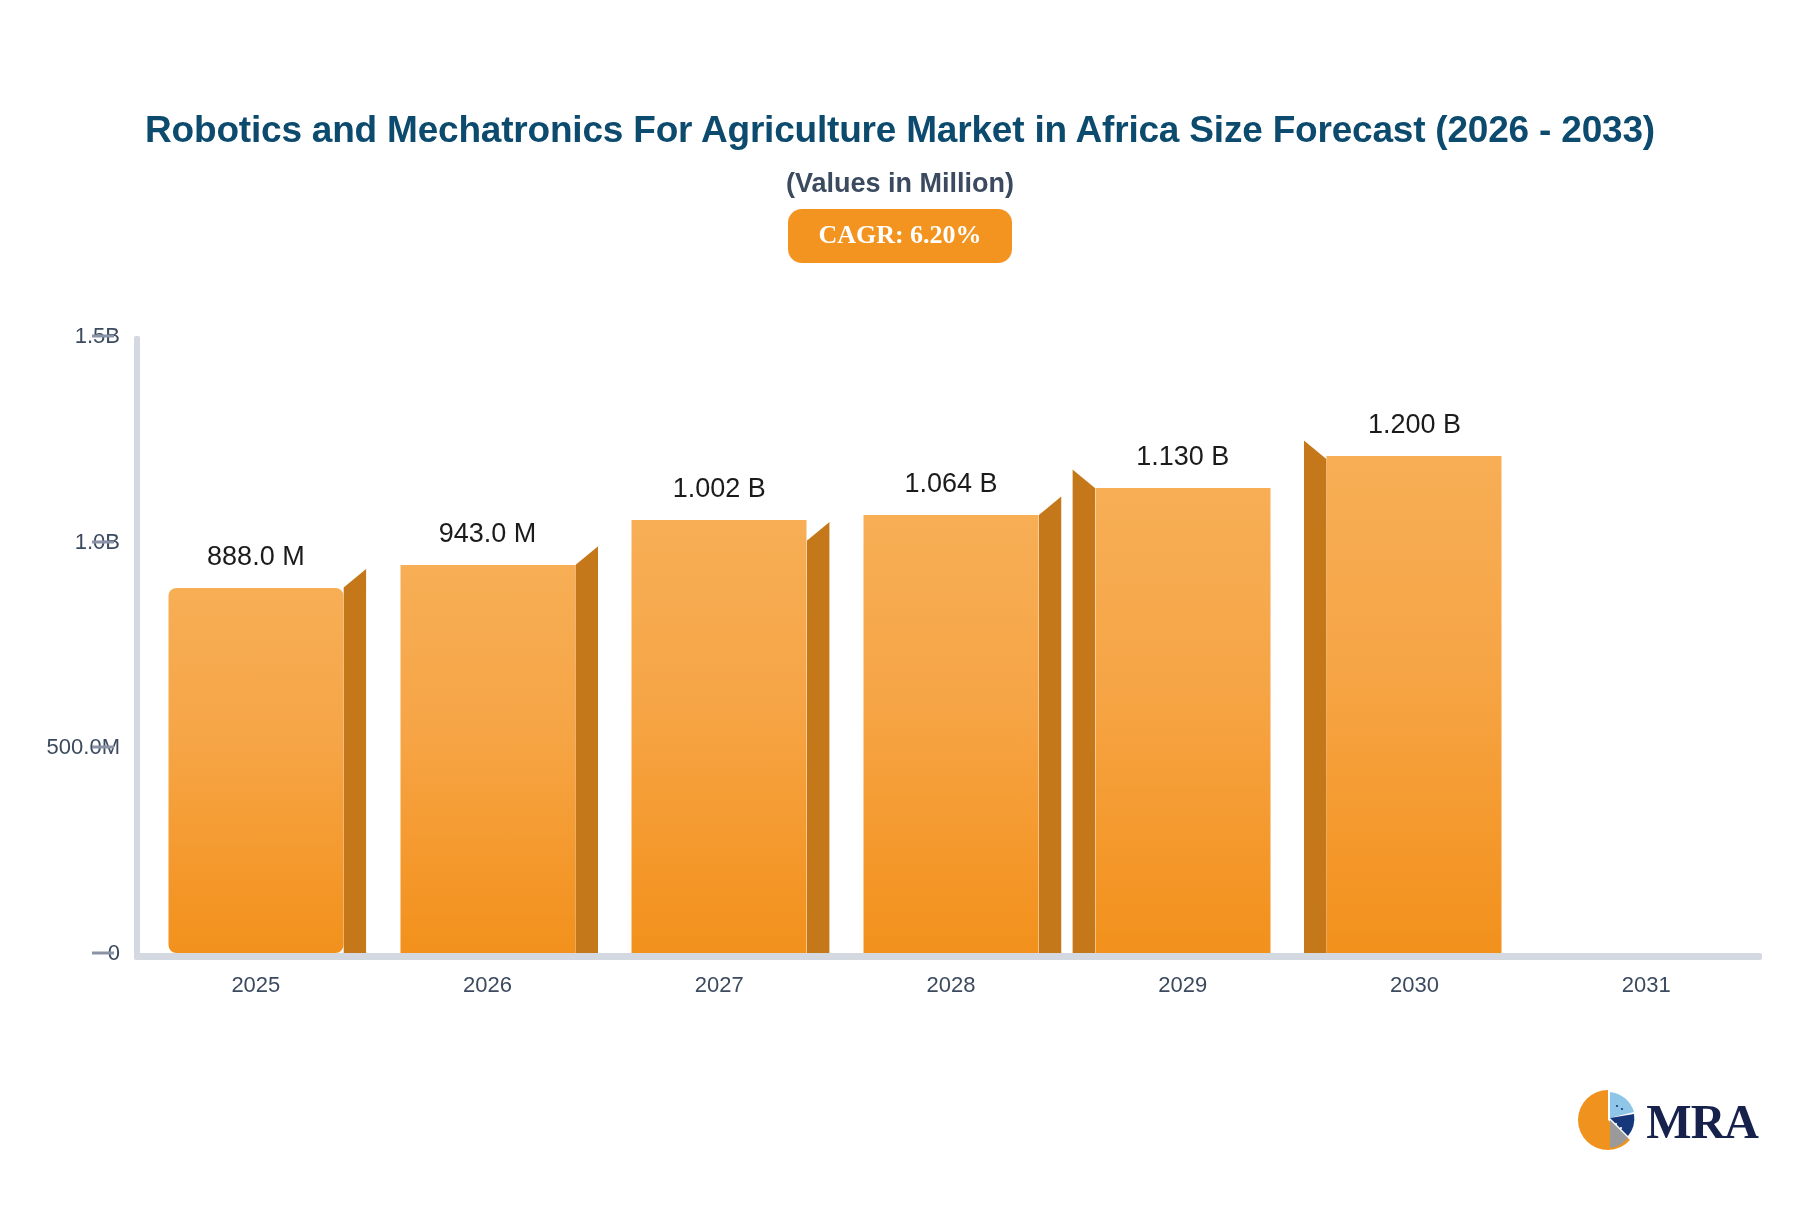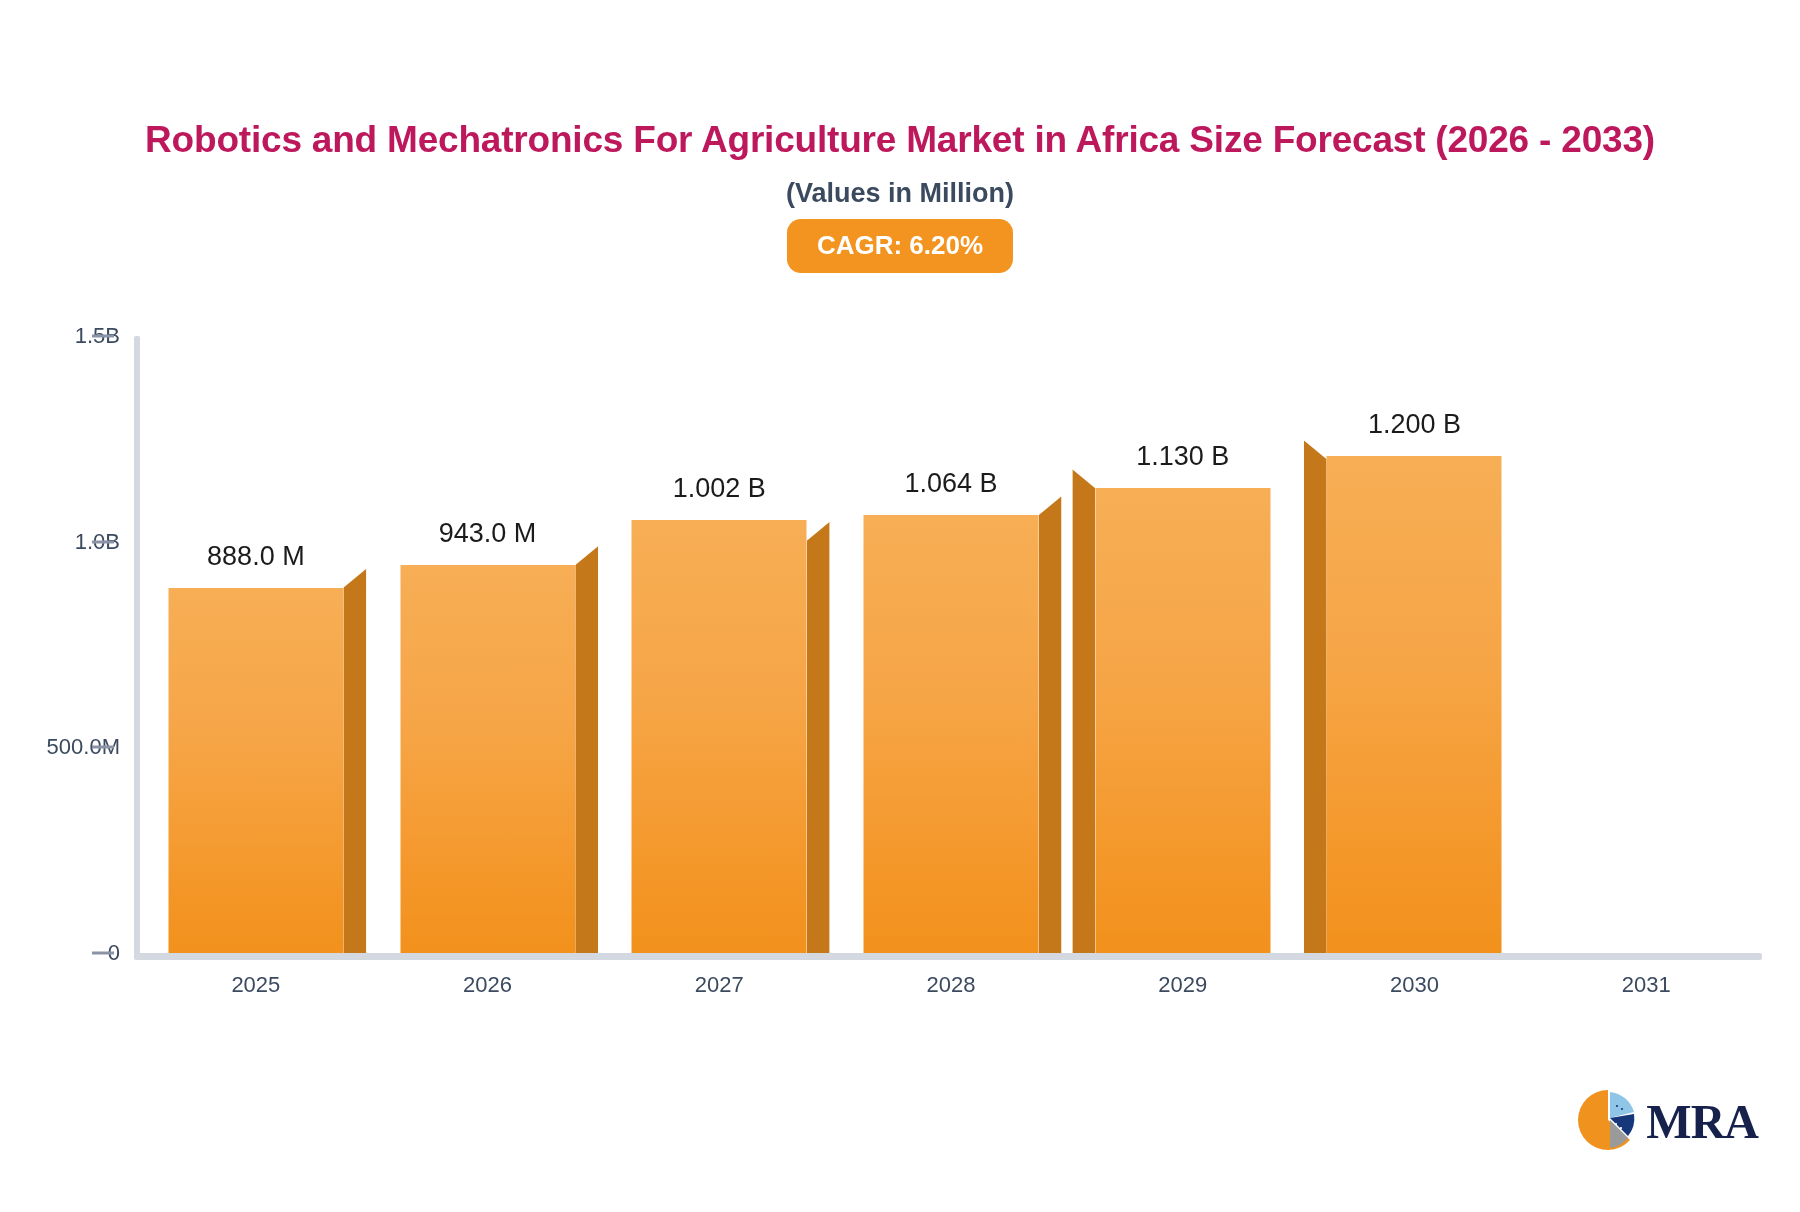--- a/index.html
+++ b/index.html
@@ -9,33 +9,33 @@
     font-family:"Liberation Sans", sans-serif;
     position:relative;
     overflow:hidden;
   }
 
   
   #header { padding-top:105px; text-align:center; }
   #chart-title {
     font-size:37px;
     font-weight:bold;
-    color:#be185d;
+    color:#0c4a6e;
     line-height:1.33;
     letter-spacing:-0.2px;
     max-width:1620px;
-    margin:10px auto;
+    margin:0 auto;
   }
   #chart-subtitle {
     margin-top:14px;
     font-size:27px;
     font-weight:bold;
     color:#3B4A5F;
   }
-  #cagr-badge-wrap { margin-top:10px; display:flex; justify-content:center; }
+  #cagr-badge-wrap { margin-top:10px; display:flex; justify-content:center;font-family:Liberation Serif, serif; }
   #cagr-badge {
     background:#F2941F;
     color:#FFFFFF;
     font-size:26px;
     font-weight:bold;
     border-radius:14px;
     padding:13px 30px 15px 30px;
     display:inline-block;
     line-height:1;
   }
@@ -181,21 +181,21 @@
       <div class="ytick-dash" style="top: 205.667px;"></div>
       <div class="ytick" style="top: 0px;">1.5B</div>
       <div class="ytick-dash" style="top: 0px;"></div>
     </div>
   <div id="y-axis-line"></div>
   <div id="x-axis-line"></div>
   <div id="bars">
       <div class="bar-slot">
         <div class="bar3d proj-right">
           <div class="bar-side" style="height: 384.264px; bottom: 0px;"></div>
-          <div class="bar-face" style="height: 365.264px;">
+          <div class="bar-face" style="height: 365.264px; border-radius: 8px;">
             <div class="bar-value">888.0 M</div>
           </div>
         </div>
         <div class="xlabel">2025</div>
       </div>
       <div class="bar-slot">
         <div class="bar3d proj-right">
           <div class="bar-side" style="height: 406.887px; bottom: 0px;"></div>
           <div class="bar-face" style="height: 387.887px;">
             <div class="bar-value">943.0 M</div>

